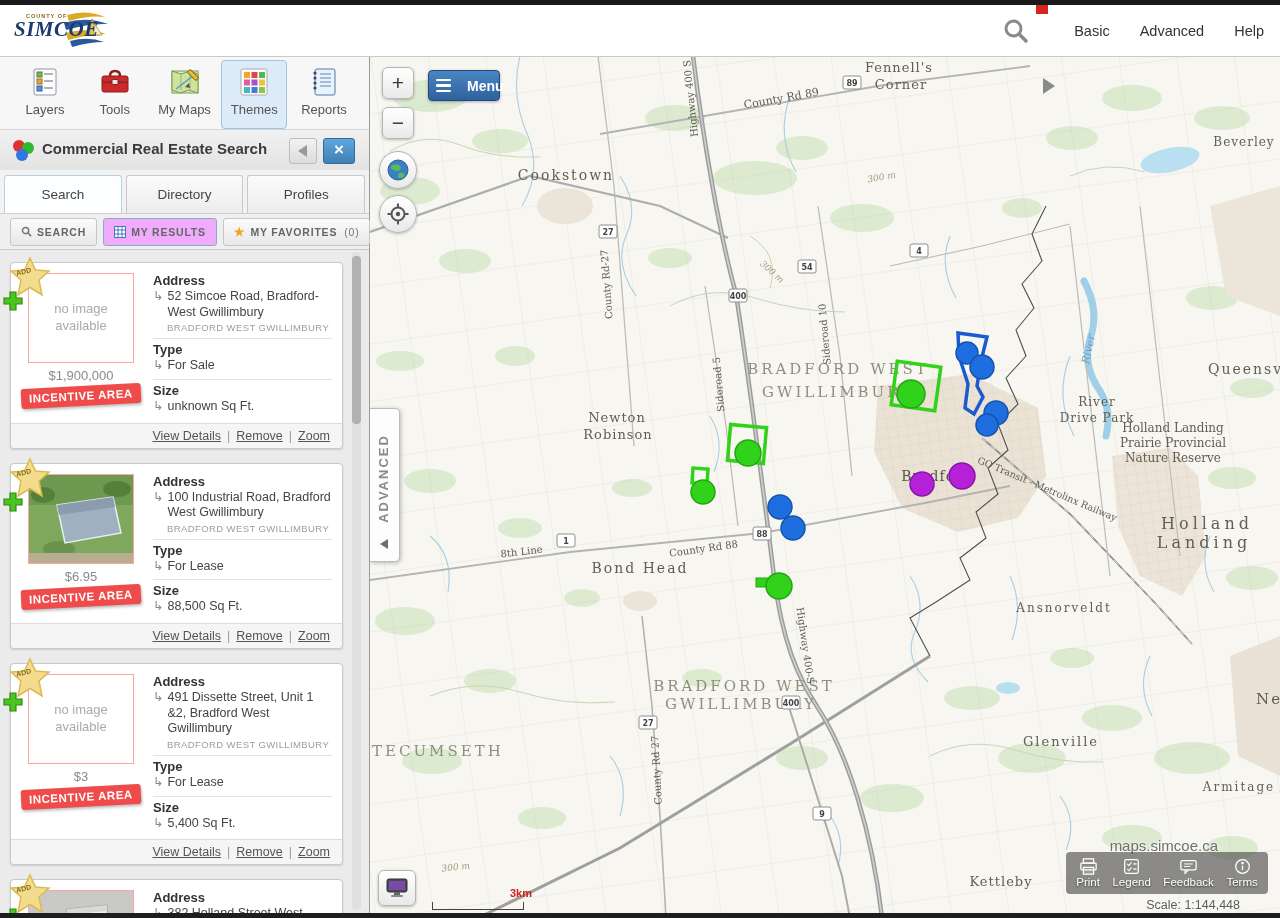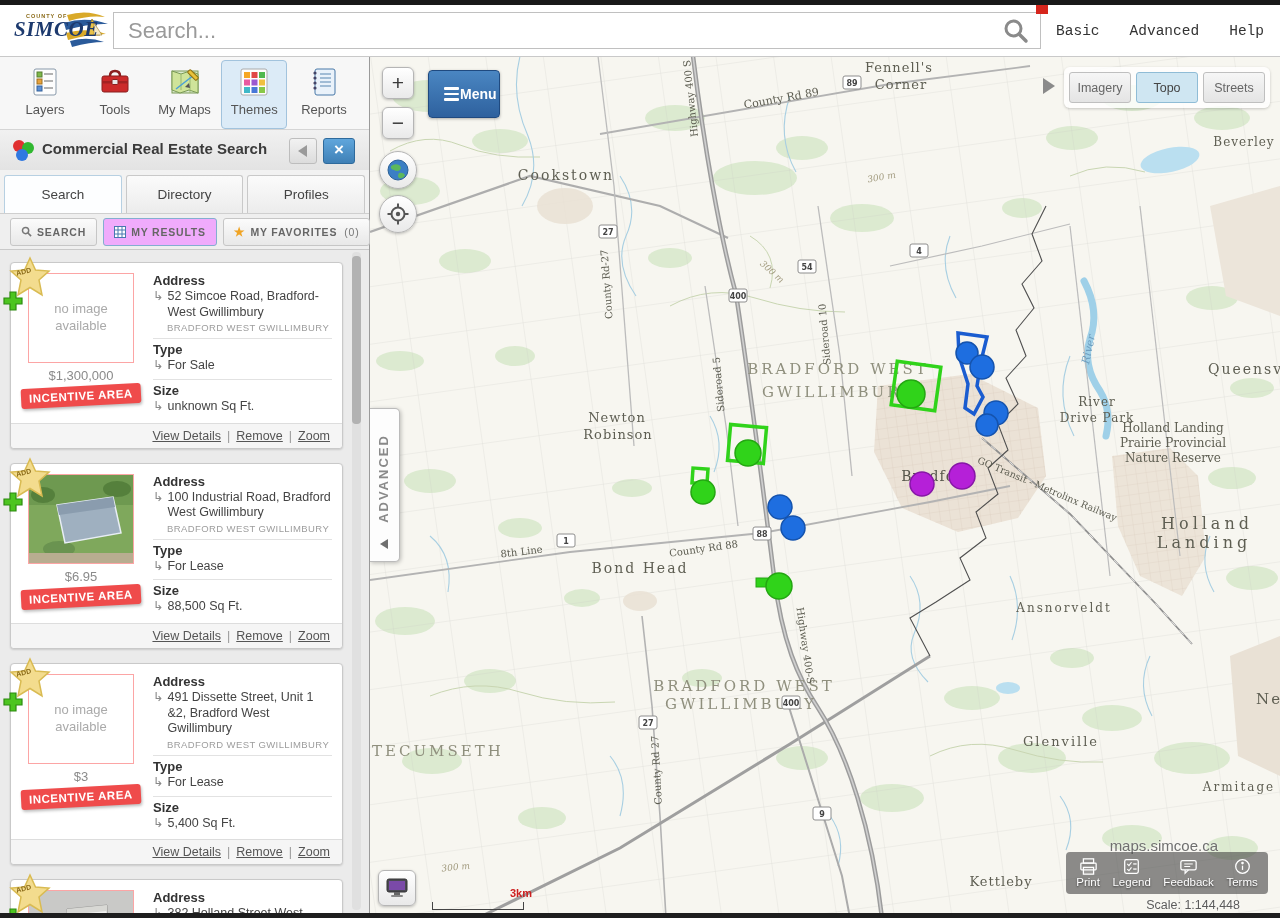--- a/index.html
+++ b/index.html
@@ -13,21 +13,21 @@
   .logo{position:absolute;left:12px;top:2px;width:100px;height:46px;cursor:pointer;}
   .logo-top{position:absolute;left:14px;top:6px;font-size:5.5px;letter-spacing:1px;color:#8a6a18;font-weight:bold;}
   .logo-text{position:absolute;left:2px;top:10px;font-family:"Liberation Serif",serif;font-style:italic;font-weight:bold;
              font-size:21px;color:#1d3a6e;letter-spacing:0.5px;}
   .search-box{position:absolute;left:113px;top:7px;width:928px;height:37px;border:1px solid #c0c0c0;background:#fff;
               font-size:22px;color:#444;padding:0 44px 0 14px;box-sizing:border-box;outline:none;font-family:"Liberation Sans",sans-serif;}
   .search-box::placeholder{color:#9a9a9a;}
   .search-icon{position:absolute;left:1003px;top:13px;width:26px;height:26px;cursor:pointer;}
   .red-dot{position:absolute;left:1036px;top:-3px;width:12px;height:12px;background:#d6251c;}
   .top-links{position:absolute;right:16px;top:18px;display:flex;gap:30px;}
-  .top-links a{font-size:14.5px;color:#333;text-decoration:none;cursor:pointer;font-family:Liberation Mono, monospace;}
+  .top-links a{font-size:14.5px;color:#333;text-decoration:none;cursor:pointer;}
 
   
   .panel{position:absolute;left:0;top:56px;width:370px;bottom:0;background:#f2f2f2;border-right:1px solid #9a9a9a;box-sizing:border-box;z-index:30;}
   .tb-row{position:absolute;top:0;left:0;right:0;height:74px;background:#f7f7f7;border-bottom:1px solid #d5d5d5;
           display:flex;justify-content:space-between;padding:4px 12px 0;box-sizing:border-box;}
   .tb-btn{width:64px;display:flex;flex-direction:column;align-items:center;padding-top:4px;cursor:pointer;border:1px solid transparent;border-radius:4px;}
   .tb-btn.active{background:#dcebf7;border-color:#a2c3dd;}
   .tb-btn svg{width:34px;height:34px;}
   .tb-label{font-size:13px;color:#555;margin-top:3px;}
 
@@ -104,22 +104,22 @@
   .mk-blue-line{fill:none;stroke:#1a5cd0;stroke-width:3.5;}
   .mk-green-fill{fill:#30d31a;stroke:#24a612;stroke-width:1;}
 
   .mapbtn{position:absolute;background:linear-gradient(#ffffff,#e9e9e9);border:1px solid #b5b5b5;border-radius:6px;
           box-shadow:0 1px 3px rgba(0,0,0,0.25);cursor:pointer;display:flex;align-items:center;justify-content:center;}
   .zoom-in{left:12px;top:11px;width:30px;height:30px;font-size:21px;color:#3a3a3a;}
   .zoom-out{left:12px;top:51px;width:30px;height:30px;font-size:21px;color:#3a3a3a;}
   .round{border-radius:50%;}
   .globe-btn{left:9px;top:95px;width:36px;height:36px;}
   .locate-btn{left:9px;top:139px;width:36px;height:36px;}
-  .menu-btn{position:absolute;left:58px;top:14px;width:72px;height:48px;background:linear-gradient(#4a86c2,#2e619e);
-            border:1px solid #1f4a80;border-radius:4px;display:flex;align-items:center;gap:1px;padding:0 15px;box-sizing:border-box;
+  .menu-btn{position:absolute;left:58px;top:14px;width:72px;height:31px;background:linear-gradient(#4a86c2,#2e619e);
+            border:1px solid #1f4a80;border-radius:4px;display:flex;align-items:center;gap:16px;padding:0 7px;box-sizing:border-box;
             cursor:pointer;box-shadow:0 1px 3px rgba(0,0,0,0.3);}
   .hamburger{display:flex;flex-direction:column;gap:3px;}
   .hamburger span{width:15px;height:2.5px;background:#fff;border-radius:1px;}
   .menu-label{color:#fff;font-weight:bold;font-size:14px;}
 
   .basemaps{position:absolute;right:10px;top:11px;background:rgba(255,255,255,0.8);border-radius:6px;padding:5px;display:flex;gap:5px;
             box-shadow:0 1px 3px rgba(0,0,0,0.2);}
   .bm-btn{width:60px;height:29px;border:1px solid #bfbfbf;border-radius:3px;background:linear-gradient(#f6f6f6,#e4e4e4);
           font-size:12.5px;color:#666;display:flex;align-items:center;justify-content:center;cursor:pointer;font-family:"Liberation Sans",sans-serif;}
   .bm-btn.active{background:#cfe6f2;border-color:#8fbcd6;color:#444;}
@@ -158,21 +158,20 @@
         <path d="M55 8 q20 -6 38 2 q-16 -2 -36 4 z" fill="#d9a928"></path>
         <path d="M52 16 q22 -7 44 1 q-18 -1 -42 6 z" fill="#2a5a9a"></path>
         <path d="M54 26 q20 -6 40 1 q-17 0 -38 6 z" fill="#d9a928"></path>
         <path d="M58 34 q18 -5 34 1 q-14 0 -32 5 z" fill="#2a5a9a"></path>
         <polygon points="80,12 88,28 74,28" fill="#e8c24a" stroke="#9a7a20" stroke-width="0.8"></polygon>
         <polygon points="82,16 82,28 90,28" fill="#f4e9c8" stroke="#9a7a20" stroke-width="0.6"></polygon>
       </svg>
       <span class="logo-top">COUNTY OF</span>
       <span class="logo-text">SIMCOE</span>
     </div>
-    <input class="search-box" type="text" placeholder="Search..." style="">
     <div class="search-icon">
       <svg viewBox="0 0 26 26">
           <circle cx="10.5" cy="10.5" r="7.5" fill="none" stroke="#8a8a8a" stroke-width="3"></circle>
           <line x1="16" y1="16" x2="23" y2="23" stroke="#8a8a8a" stroke-width="3.5" stroke-linecap="round"></line>
         </svg>
     </div>
     <div class="red-dot"></div>
     <div class="top-links">
       <a>Basic</a>
       <a>Advanced</a>
@@ -302,21 +301,21 @@
     <div class="plus">
       <svg viewBox="0 0 20 20" width="20" height="20">
               <path d="M7 1 h6 v6 h6 v6 h-6 v6 h-6 v-6 h-6 v-6 h6 z" fill="#4dc520" stroke="#2d8a10" stroke-width="1.2"></path>
             </svg>
     </div>
     <div class="card-left">
       <div class="thumb thumb-none">
         <span class="no-image">no image available</span>
 
       </div>
-      <div class="price">$1,300,000</div>
+      <div class="price">$1,900,000</div>
       <div class="badge">INCENTIVE AREA</div>
     </div>
     <div class="card-right">
       <div class="sec-title">Address</div>
       <div class="sec-val">
               <span class="arr">↳</span>
               <span>52 Simcoe Road, Bradford-West Gwillimbury</span>
             </div>
       <div class="muni">BRADFORD WEST GWILLIMBURY</div>
       <div class="divider"></div>
@@ -720,25 +719,20 @@
     <div class="menu-btn">
       <div class="hamburger">
           <span></span>
           <span></span>
           <span></span>
         </div>
       <span class="menu-label">Menu</span>
     </div>
 
     <div class="bm-arrow"></div>
-    <div class="basemaps">
-      <div class="bm-btn">Imagery</div>
-      <div class="bm-btn active">Topo</div>
-      <div class="bm-btn">Streets</div>
-    </div>
 
     <div class="adv-tab">
       <div class="adv-text">ADVANCED</div>
       <div class="adv-tri"></div>
     </div>
 
     <div class="mapbtn mini-btn">
       <svg width="24" height="22" viewBox="0 0 24 22">
         <rect x="2" y="2" width="20" height="13" rx="2" fill="#4a4a52" stroke="#333"></rect>
         <rect x="4" y="4" width="16" height="9" fill="#7a4aa8"></rect>

